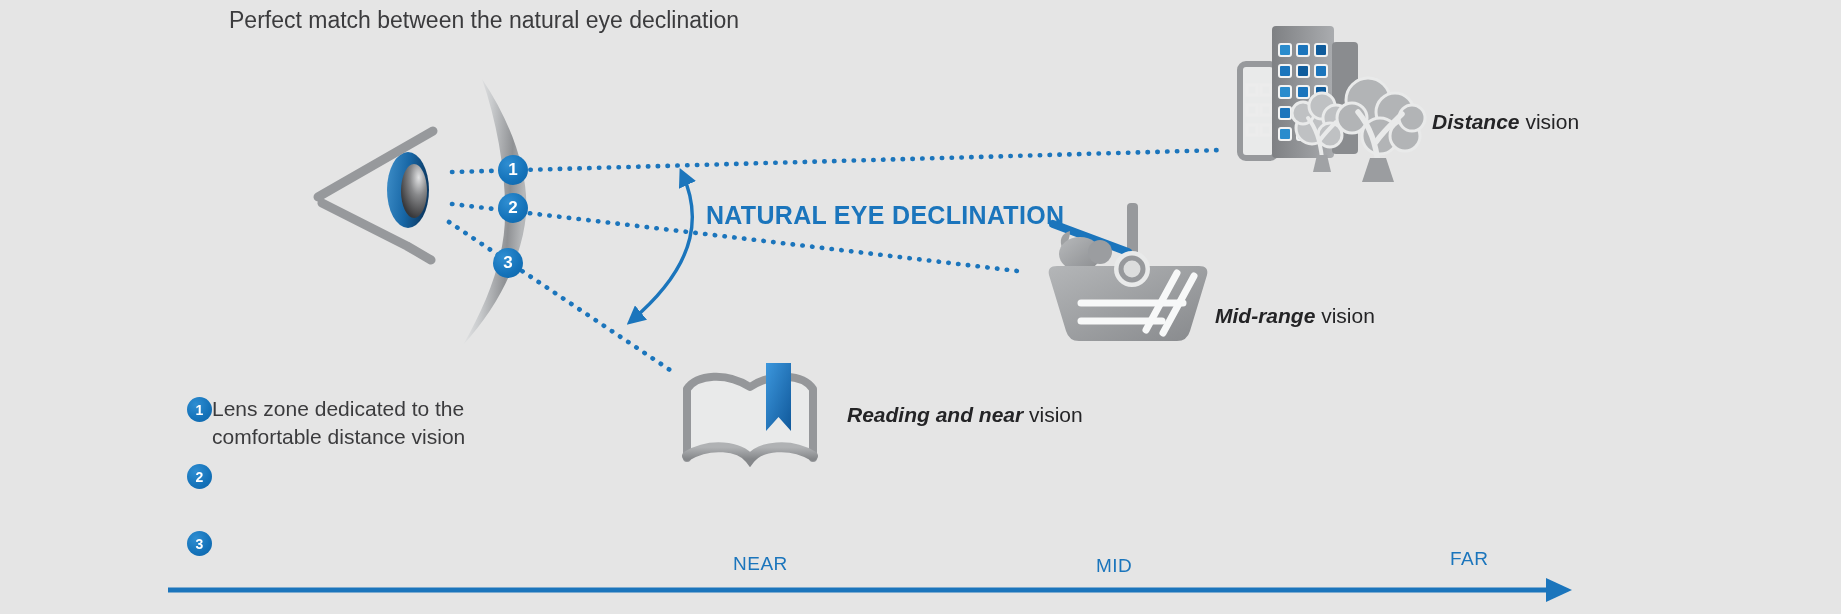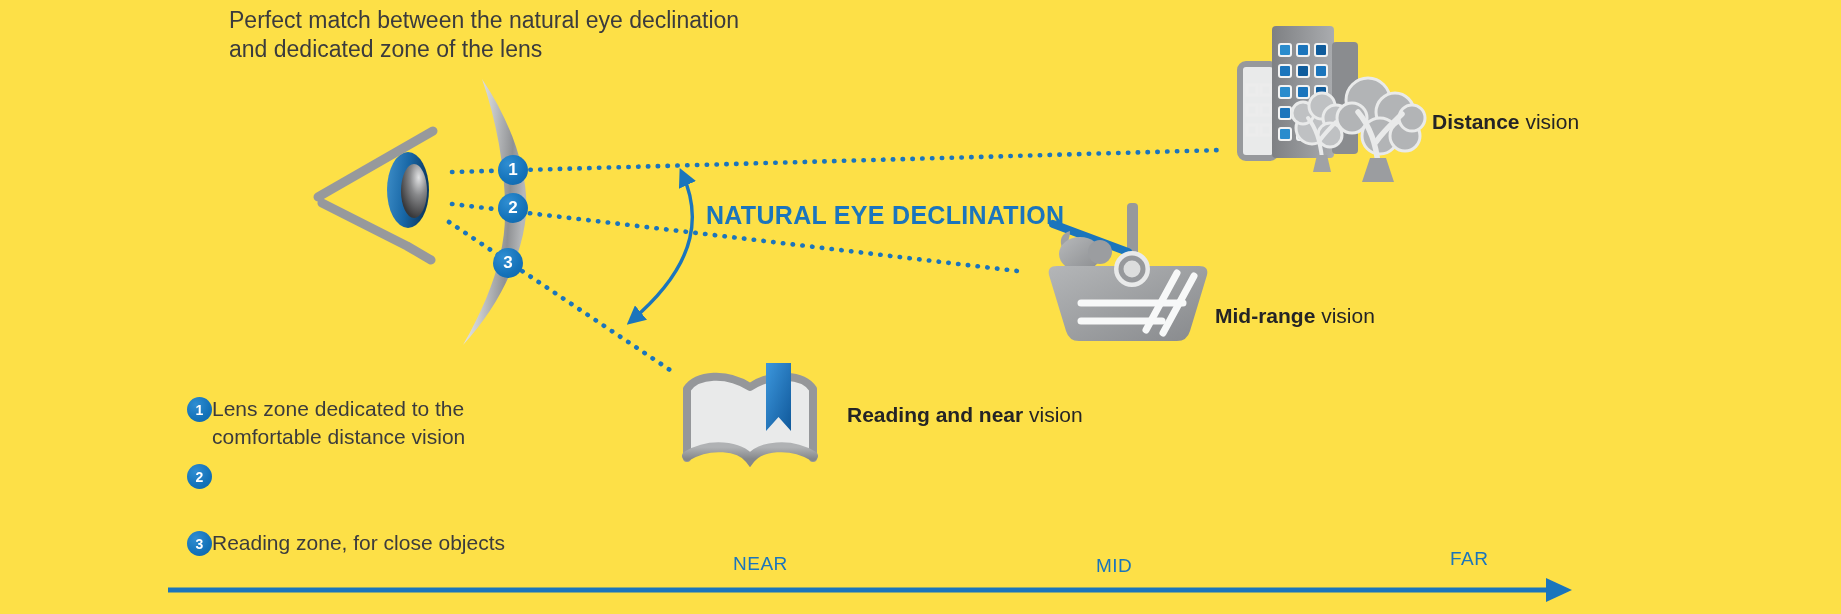--- a/index.html
+++ b/index.html
@@ -1,34 +1,34 @@
 <!DOCTYPE html>
 <html><head>
 <meta charset="utf-8">
 <style>
   html,body{margin:0;padding:0;background:#ffffff;}
   .stage{
-    position:relative;width:1841px;height:614px;background:#fde047;
+    position:relative;width:1841px;height:614px;background:#e5e5e5;
     overflow:hidden;font-family:"Liberation Sans",sans-serif;
   }
   .stage svg{position:absolute;left:0;top:0;z-index:1;}
   .txt{position:absolute;z-index:2;}
   .page-title{left:229px;top:6px;font-size:23px;line-height:29px;color:#3b3b3d;}
   .declination-label{left:706px;top:201px;font-size:25px;font-weight:bold;color:#1b75bc;letter-spacing:.3px;}
   .zone-circle{
     position:absolute;z-index:3;width:30px;height:30px;border-radius:50%;
     background:radial-gradient(circle at 35% 30%, #2f8ed2, #1472b9 60%, #0f65a8);
     color:#ffffff;font-weight:bold;font-size:17px;
     display:flex;align-items:center;justify-content:center;
   }
   .zc1{left:498px;top:155px;}
   .zc2{left:498px;top:193px;}
   .zc3{left:493px;top:248px;}
   .target-label{font-size:21px;color:#242426;white-space:nowrap;}
-  .target-label b{font-weight:bold;}
+  .target-label b{font-weight:bold;font-style:italic;}
   .tl-distance{left:1432px;top:110px;}
   .tl-midrange{left:1215px;top:304px;}
   .tl-reading{left:847px;top:403px;text-align:center;}
   .legend-row{position:absolute;left:187px;display:flex;align-items:flex-start;}
   .lr1{top:395px;} .lr2{top:462px;} .lr3{top:529px;}
   .legend-circle{
     flex:0 0 auto;width:25px;height:25px;border-radius:50%;margin-top:2px;
     background:radial-gradient(circle at 35% 30%, #2f8ed2, #1472b9 60%, #0f65a8);
     color:#fff;font-weight:bold;font-size:14px;
     display:flex;align-items:center;justify-content:center;
@@ -203,21 +203,20 @@
     </g>
 
     <g>
       <line x1="168" y1="590" x2="1550" y2="590" stroke="#1b75bc" stroke-width="5"></line>
       <polygon points="1546,578 1572,590 1546,602" fill="#1b75bc"></polygon>
     </g>
   </svg>
 
   <div class="txt page-title">
     <div>Perfect match between the natural eye declination</div>
-    <div>and dedicated zone of the lens</div>
   </div>
 
   <div class="txt declination-label">NATURAL EYE DECLINATION</div>
 
   <div class="zone-circle zc1">
     <span>1</span>
   </div>
   <div class="zone-circle zc2">
     <span>2</span>
   </div>
@@ -244,20 +243,19 @@
   </div>
   <div class="legend-row lr2 txt">
     <div class="legend-circle">
       <span>2</span>
     </div>
   </div>
   <div class="legend-row lr3 txt">
     <div class="legend-circle">
       <span>3</span>
     </div>
-    <div class="legend-text">Reading zone, for close objects</div>
   </div>
 
   <div class="txt axis-label ax-near">NEAR</div>
   <div class="txt axis-label ax-mid">MID</div>
   <div class="txt axis-label ax-far">FAR</div>
 
 </div>
 
 </body></html>

